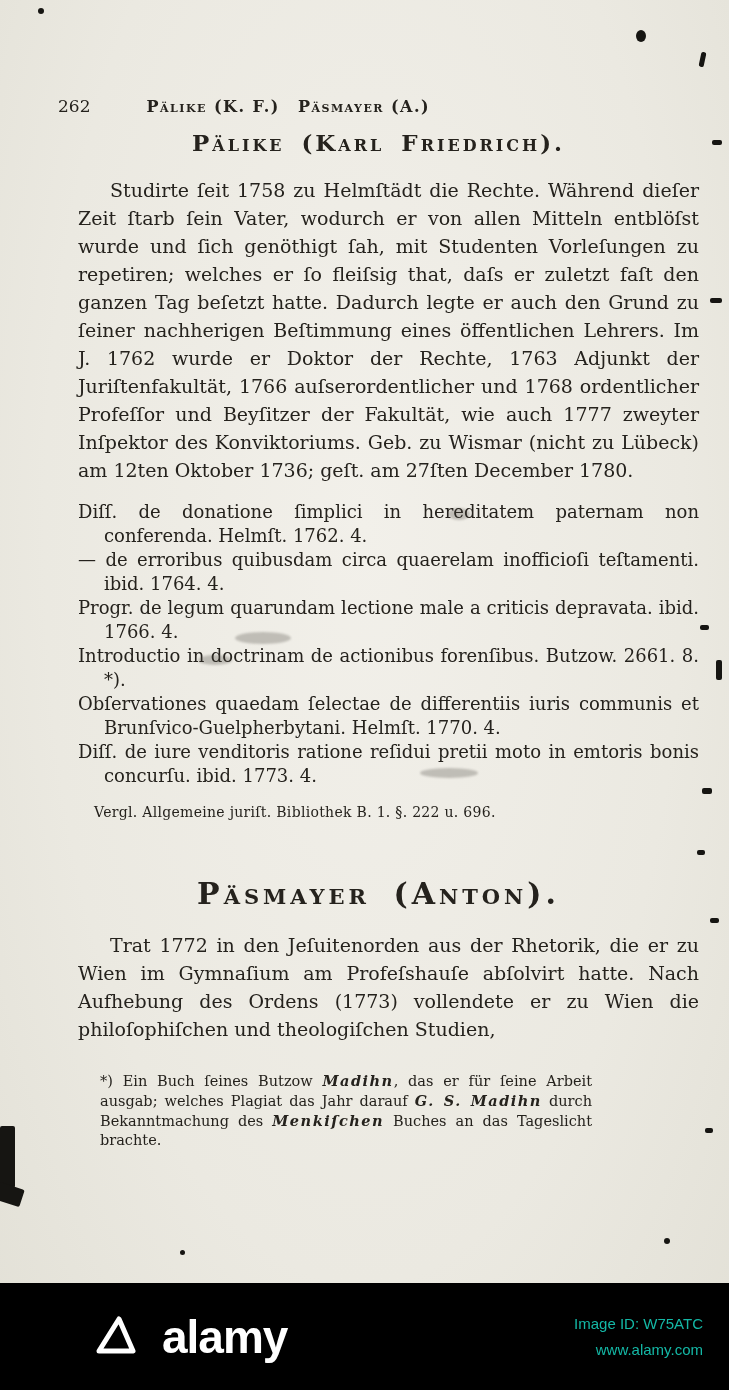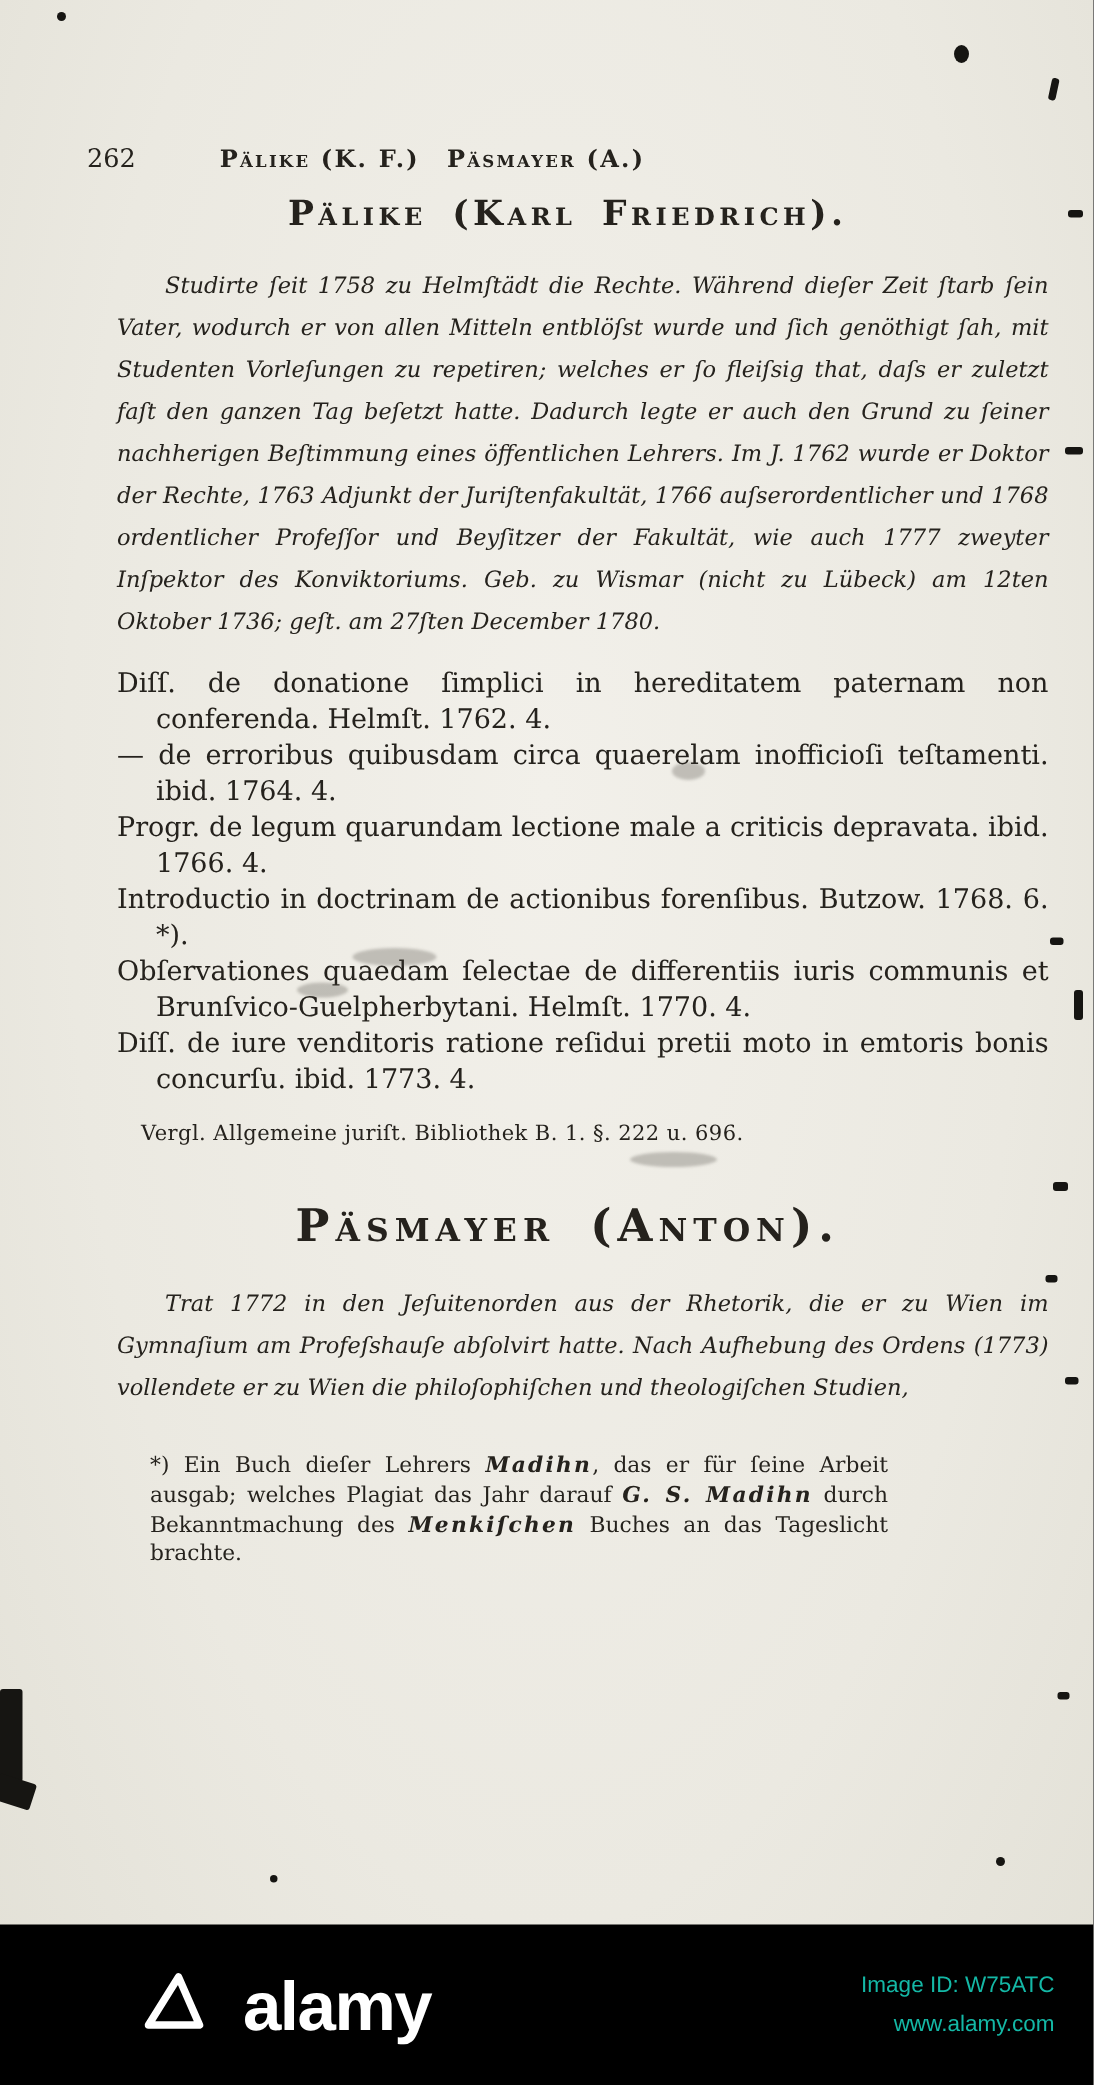--- a/index.html
+++ b/index.html
@@ -42,22 +42,21 @@
     text-align: center;
     font-variant: small-caps;
     font-weight: bold;
     font-size: 23px;
     letter-spacing: 3px;
     word-spacing: 6px;
   }
   .bio {
     margin-top: 20px;
     padding-left: 20px;
-    font-style: italic;
-    font-size: 15px;
+    font-size: 19px;
     line-height: 28px;
     text-align: justify;
     text-indent: 32px;
   }
   .works {
     list-style: none;
     margin-top: 16px;
     padding-left: 20px;
     font-size: 18px;
     line-height: 24px;
@@ -67,21 +66,21 @@
     text-indent: -26px;
     text-align: justify;
   }
   .refnote {
     margin-top: 16px;
     padding-left: 36px;
     font-size: 14px;
     letter-spacing: 0.3px;
   }
   .heading-2 {
-    margin-top: 36px;
+    margin-top: 56px;
     text-align: center;
     font-variant: small-caps;
     font-weight: bold;
     font-size: 30px;
     letter-spacing: 4px;
     word-spacing: 9px;
   }
   .bio-2 { margin-top: 20px; }
   .footnote {
     margin-top: 28px;
@@ -139,33 +138,33 @@
     </div>
 
     <h1 class="heading-1">Pälike (Karl Friedrich).</h1>
 
     <p class="bio">Studirte ſeit 1758 zu Helmſtädt die Rechte. Während dieſer Zeit ſtarb ſein Vater, wodurch er von allen Mitteln entblöſst wurde und ſich genöthigt ſah, mit Studenten Vorleſungen zu repetiren; welches er ſo fleiſsig that, daſs er zuletzt faſt den ganzen Tag beſetzt hatte. Dadurch legte er auch den Grund zu ſeiner nachherigen Beſtimmung eines öffentlichen Lehrers. Im J. 1762 wurde er Doktor der Rechte, 1763 Adjunkt der Juriſtenfakultät, 1766 auſserordentlicher und 1768 ordentlicher Profeſſor und Beyſitzer der Fakultät, wie auch 1777 zweyter Inſpektor des Konviktoriums. Geb. zu Wismar (nicht zu Lübeck) am 12ten Oktober 1736; geſt. am 27ſten December 1780.</p>
 
     <ul class="works">
       <li class="work-item">Diſſ. de donatione ſimplici in hereditatem paternam non conferenda. Helmſt. 1762. 4.</li>
       <li class="work-item">— de erroribus quibusdam circa quaerelam inofficioſi teſtamenti. ibid. 1764. 4.</li>
       <li class="work-item">Progr. de legum quarundam lectione male a criticis depravata. ibid. 1766. 4.</li>
-      <li class="work-item">Introductio in doctrinam de actionibus forenſibus. Butzow. 1768. 6. *).</li>
+      <li class="work-item">Introductio in doctrinam de actionibus forenſibus. Butzow. 2661. 8. *).</li>
       <li class="work-item">Obſervationes quaedam ſelectae de differentiis iuris communis et Brunſvico-Guelpherbytani. Helmſt. 1770. 4.</li>
       <li class="work-item">Diſſ. de iure venditoris ratione reſidui pretii moto in emtoris bonis concurſu. ibid. 1773. 4.</li>
     </ul>
 
     <p class="refnote">Vergl. Allgemeine juriſt. Bibliothek B. 1. §. 222 u. 696.</p>
 
     <h1 class="heading-2">Päsmayer (Anton).</h1>
 
     <p class="bio bio-2">Trat 1772 in den Jeſuitenorden aus der Rhetorik, die er zu Wien im Gymnaſium am Profeſshauſe abſolvirt hatte. Nach Aufhebung des Ordens (1773) vollendete er zu Wien die philoſophiſchen und theologiſchen Studien,</p>
 
     <div class="footnote">
-      <span>*) Ein Buch dieſer Lehrers </span><span class="fn-emph">Madihn</span><span>, das er für ſeine Arbeit ausgab; welches Plagiat das Jahr darauf </span><span class="fn-emph">G. S. Madihn</span><span> durch Bekanntmachung des </span><span class="fn-emph">Menkiſchen</span><span> Buches an das Tageslicht brachte.</span>
+      <span>*) Ein Buch ſeines Butzow </span><span class="fn-emph">Madihn</span><span>, das er für ſeine Arbeit ausgab; welches Plagiat das Jahr darauf </span><span class="fn-emph">G. S. Madihn</span><span> durch Bekanntmachung des </span><span class="fn-emph">Menkiſchen</span><span> Buches an das Tageslicht brachte.</span>
     </div>
 
   </div>
 
   <div class="artifact" style="top:30px;left:636px;width:10px;height:12px;border-radius:50%;"></div>
   <div class="artifact" style="top:52px;left:700px;width:5px;height:15px;transform:rotate(12deg);"></div>
   <div class="artifact" style="top:8px;left:38px;width:6px;height:6px;border-radius:50%;"></div>
   <div class="artifact" style="top:140px;left:712px;width:10px;height:5px;"></div>
   <div class="artifact" style="top:298px;left:710px;width:12px;height:5px;"></div>
   <div class="artifact" style="top:625px;left:700px;width:9px;height:5px;"></div>

